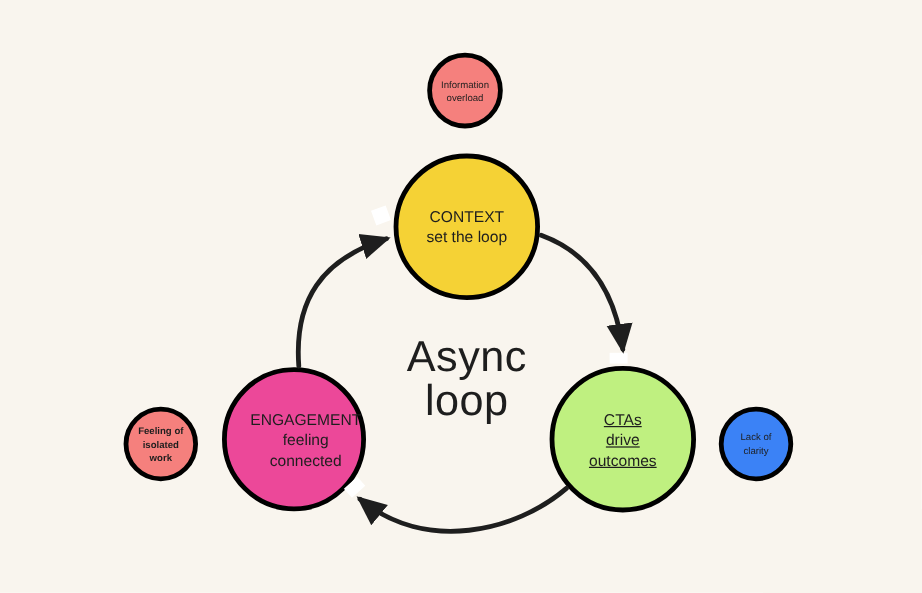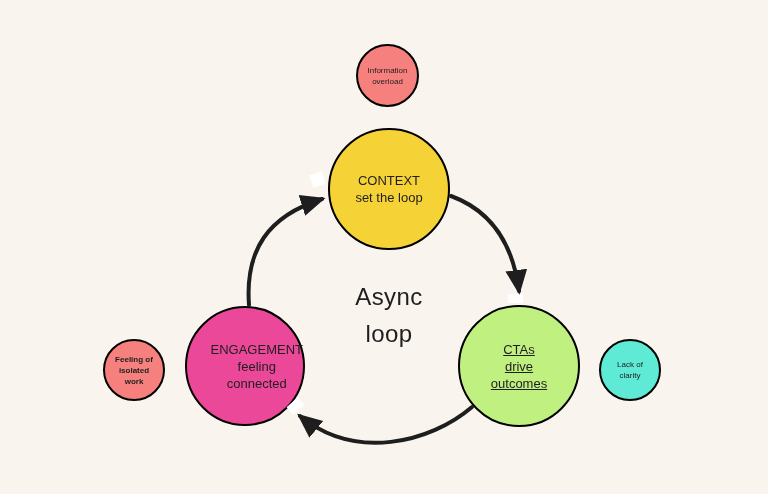--- a/index.html
+++ b/index.html
@@ -7,21 +7,21 @@
     position: relative;
     width: 768px;
     height: 494px;
     background: #F9F5EE;
     font-family: "Liberation Sans", sans-serif;
     overflow: hidden;
   }
   .node {
     position: absolute;
     border-radius: 50%;
-    border: 2px solid #000000;
+    border: 4px solid #000000;
     box-sizing: border-box;
     display: flex;
     align-items: center;
     justify-content: center;
     text-align: center;
     color: #1E1E1E;
     z-index: 1;
   }
   .node .lbl { white-space: pre-line; }
   .node-main { font-size: 13px; line-height: 17px; }
@@ -32,21 +32,21 @@
   .node-engagement { left: 185px; top: 306px; width: 120px; height: 120px; }
 
   .pain-top   { left: 356px; top: 44px;  width: 63px; height: 63px; }
   .pain-left  { left: 103px; top: 339px; width: 62px; height: 62px; font-weight: bold; }
   .pain-right { left: 599px; top: 339px; width: 62px; height: 62px; }
 
   .center-label {
     position: absolute;
     left: 284px; top: 278px; width: 210px;
     text-align: center;
-    font-size: 24px;
+    font-size: 36px;
     line-height: 37px;
     letter-spacing: 0.4px;
     color: #1E1E1E;
     white-space: pre-line;
     z-index: 1;
   }
   .connectors {
     position: absolute;
     left: 0; top: 0;
     width: 768px; height: 494px;
@@ -81,21 +81,21 @@
     <span class="lbl">Information
 overload</span>
   </div>
 
   <div class="node node-pain pain-left" style="background-color: rgb(245, 128, 125);">
     <span class="lbl">Feeling of
 isolated
 work</span>
   </div>
 
-  <div class="node node-pain pain-right" style="background-color: #5eead4;">
+  <div class="node node-pain pain-right" style="background-color: #3b82f6;">
     <span class="lbl">Lack of
 clarity</span>
   </div>
 
   <div class="center-label">Async
 loop</div>
 
   <svg class="connectors" viewBox="0 0 768 494">
     <defs>
       <marker id="arrowhead" viewBox="0 0 10 10" refX="8.5" refY="5" markerWidth="6.2" markerHeight="6.2" orient="auto" markerUnits="strokeWidth">

